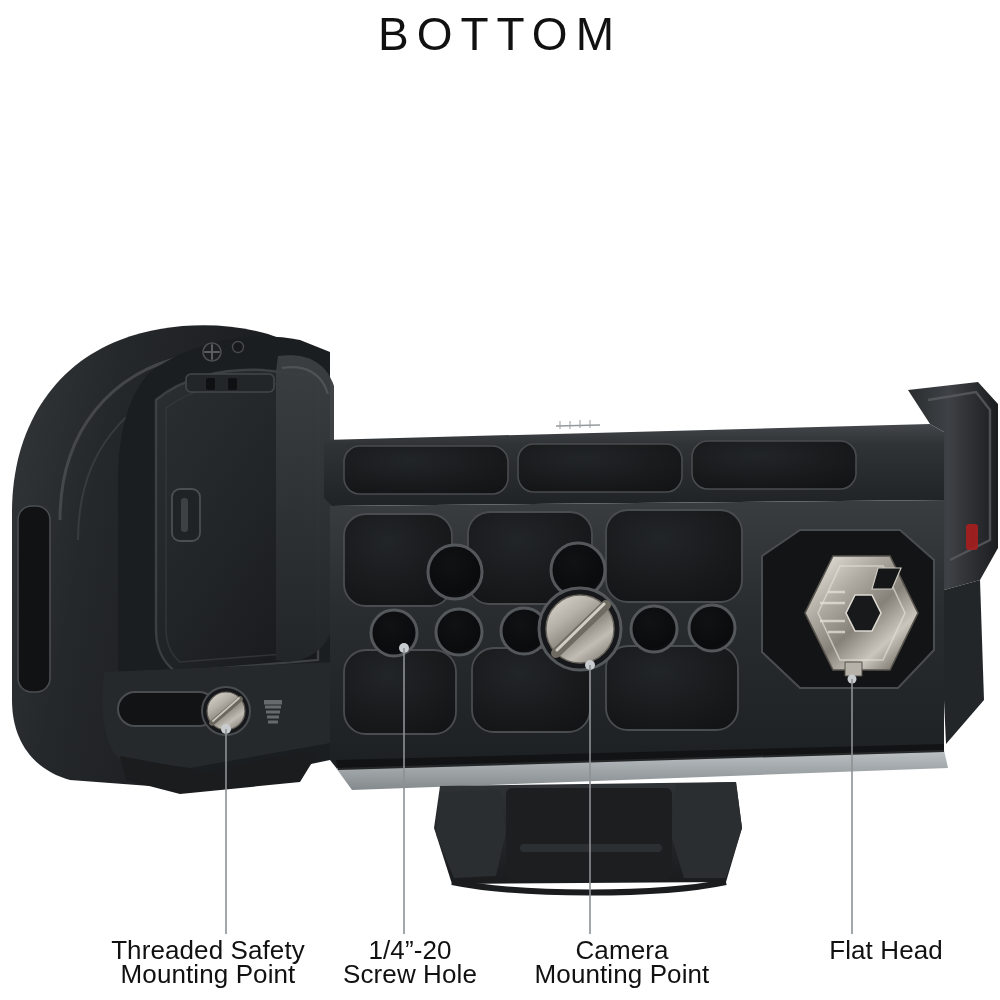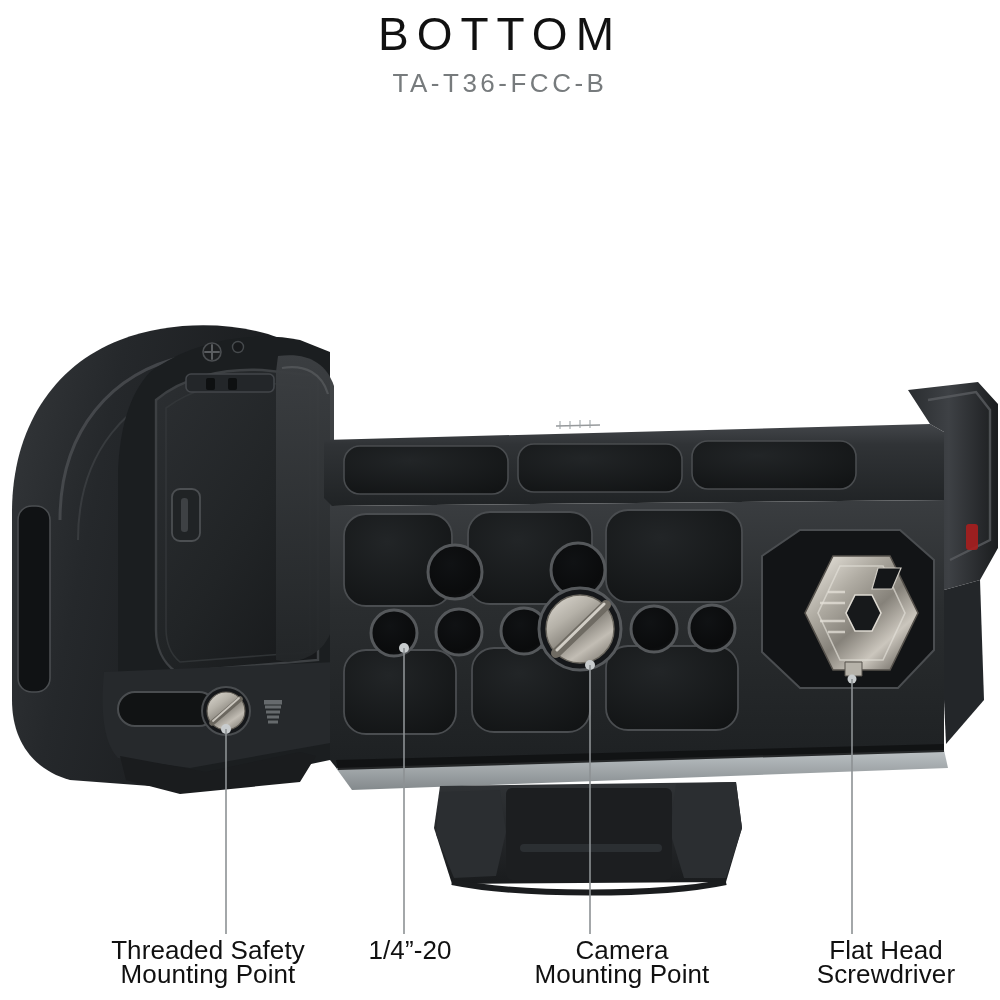--- a/index.html
+++ b/index.html
@@ -63,21 +63,20 @@
     white-space: nowrap;
     font-family: "Liberation Sans", sans-serif;
   }
   .callout-label .l2 { display: block; }
 </style>
 </head>
 <body>
 
 <div id="header">
   <div id="title">BOTTOM</div>
-  <div id="subtitle">TA-T36-FCC-B</div>
 </div>
 
 <div id="product-stage">
 <svg id="product-svg" width="1000" height="1000" viewBox="0 0 1000 1000" xmlns="http://www.w3.org/2000/svg">
   <defs>
     <linearGradient id="gCageTop" x1="0" y1="0" x2="0" y2="1">
       <stop offset="0" stop-color="#43464a"></stop>
       <stop offset="0.25" stop-color="#303336"></stop>
       <stop offset="1" stop-color="#202325"></stop>
     </linearGradient>
@@ -276,23 +275,23 @@
   </g>
 </svg>
 
 <div class="callout-label" style="left:0;top:938px;width:416px;">
   <span class="l1">Threaded Safety</span>
   <span class="l2">Mounting Point</span>
 </div>
 
 <div class="callout-label" style="left:290px;top:938px;width:240px;text-align:center;">
   <span class="l1">1/4”-20</span>
+  <span class="l2">Screw Hole</span>
 </div>
 
 <div class="callout-label" style="left:494px;top:938px;width:256px;">
   <span class="l1">Camera</span>
   <span class="l2">Mounting Point</span>
 </div>
 
 <div class="callout-label" style="left:772px;top:938px;width:228px;">
   <span class="l1">Flat Head</span>
-  <span class="l2">Screwdriver</span>
 </div>
 
 </body></html>

